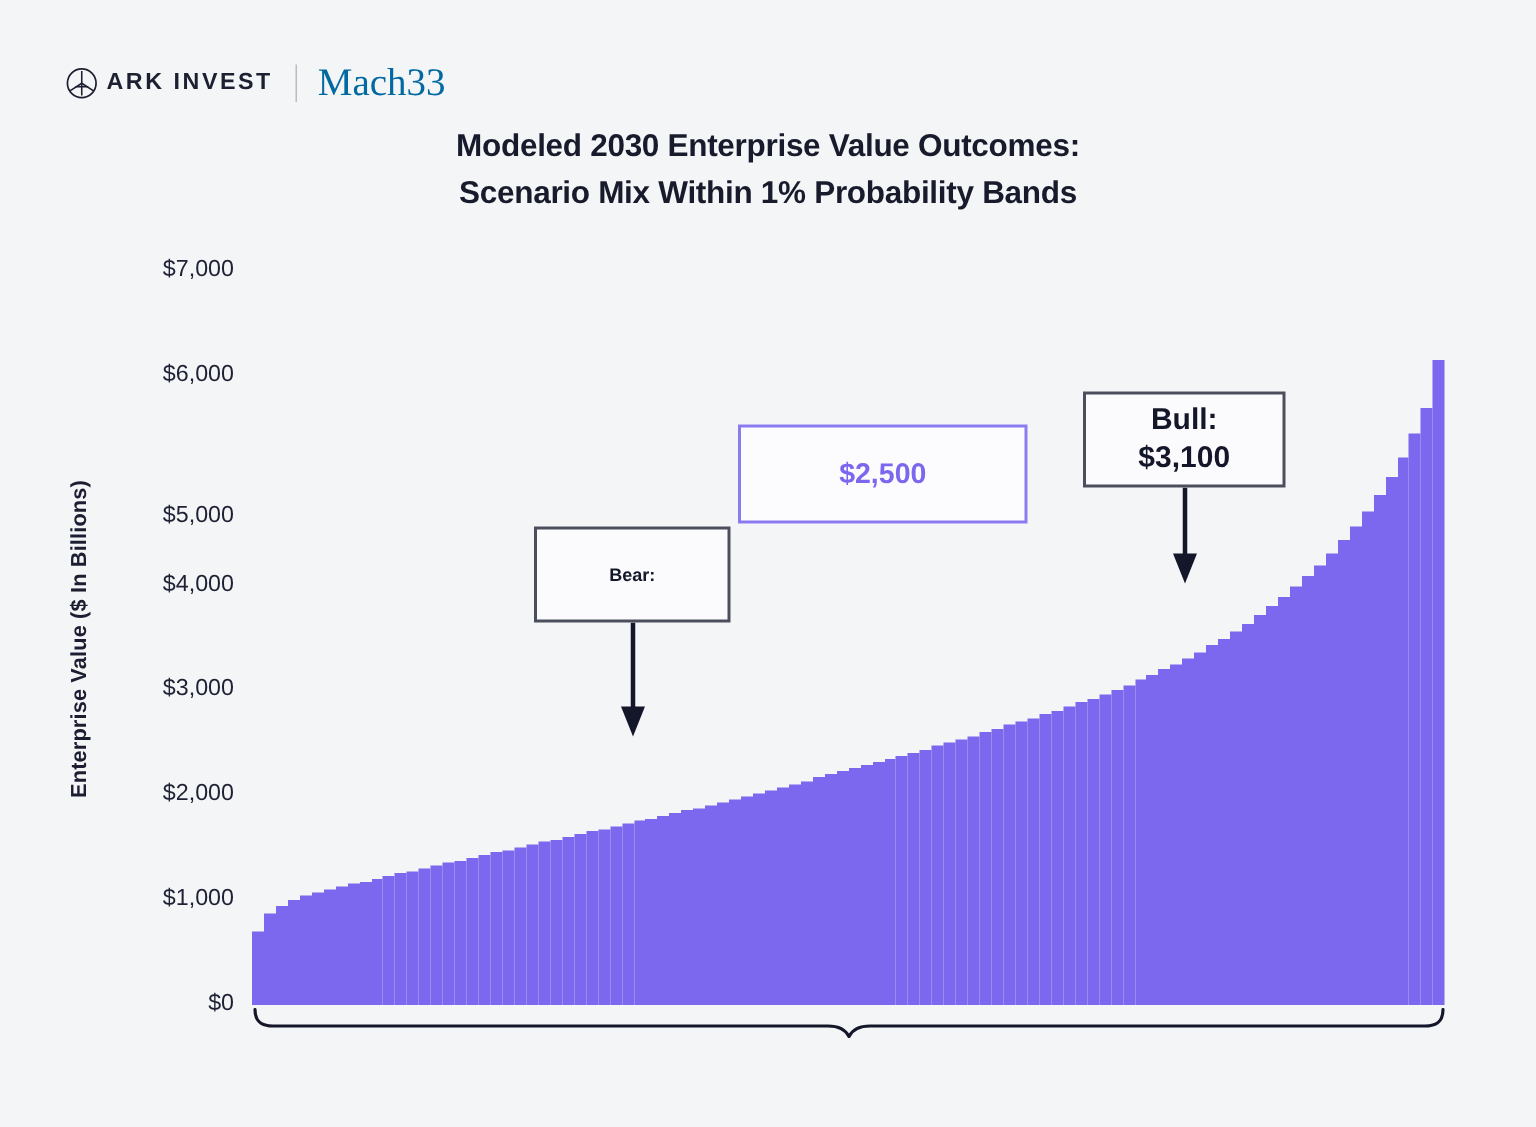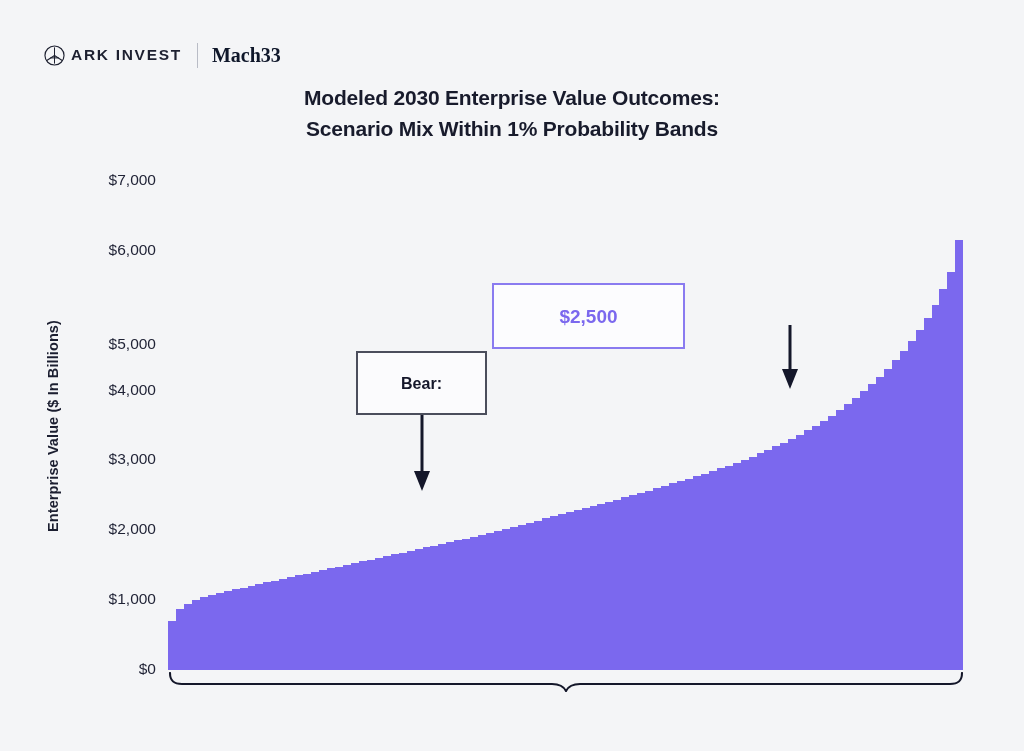--- a/index.html
+++ b/index.html
@@ -13,22 +13,22 @@
 
   
   #logo-bar { position: absolute; left: 44px; top: 40px; display: flex; align-items: center; height: 30px; justify-content: flex-end; }
   #ark-mark { width: 21px; height: 21px; flex: 0 0 auto; }
   #ark-word {
     font-size: 15.5px; letter-spacing: 1.7px; color: #1d2030;
     font-weight: 600; margin-left: 6px; white-space: nowrap;
   }
   #logo-div { width: 1px; height: 25px; background: #b9bcc6; margin: 0 14px 0 15px; }
   #mach-word {
-    font-family: "Liberation Serif", serif; font-weight: 700;
-    font-size: 20px; color: #0f172a; letter-spacing: 0px; white-space: nowrap;
+    font-family: "Liberation Serif", serif; font-weight: 400;
+    font-size: 26px; color: #0369a1; letter-spacing: 0px; white-space: nowrap;
   }
 
   
   #title {
     position: absolute; left: 0; top: 82px; width: 1024px;
     text-align: center; color: #181b2c;
     font-size: 21px; font-weight: 700; line-height: 31px;
     letter-spacing: -0.2px;
   }
 
@@ -67,21 +67,21 @@
 
   
   .anno-box {
     position: absolute; background: #fbfbfd;
     text-align: center; line-height: 25px; font-weight: 700;
     display: flex; flex-direction: column; justify-content: center;
   }
   .anno-box .l1, .anno-box .l2 { display: block; }
   #anno-bear {
     left: 356px; top: 351px; width: 131px; height: 64px;
-    border: 2px solid #4b4e5c; color: #14172a; font-size: 16px;
+    border: 2px solid #4b4e5c; color: #14172a; font-size: 12px;
   }
   #anno-bull {
     left: 722px; top: 261px; width: 135px; height: 64px;
     border: 2px solid #4b4e5c; color: #14172a; font-size: 20px;
   }
   #anno-ev {
     left: 492px; top: 283px; width: 193px; height: 66px;
     border: 2px solid #8a7bf0; color: #7b68ee; font-size: 19px; background: #fcfcfe;
   }
   .arrow { position: absolute; }
@@ -234,20 +234,24 @@
   </div>
   <svg class="arrow" style="left:408px; top:415px; width:28px; height:78px;" viewBox="0 0 28 78">
     <path d="M14 0 L14 62" stroke="#14172a" stroke-width="3" fill="none"></path>
     <path d="M14 76 L6 56 L22 56 Z" fill="#14172a"></path>
   </svg>
 
   <div class="anno-box" id="anno-ev">
     <span class="l2">$2,500</span>
   </div>
 
+  <div class="anno-box" id="anno-bull">
+    <span class="l1">Bull:</span>
+    <span class="l2">$3,100</span>
+  </div>
   <svg class="arrow" style="left:776px; top:325px; width:28px; height:66px;" viewBox="0 0 28 66">
     <path d="M14 0 L14 50" stroke="#14172a" stroke-width="3" fill="none"></path>
     <path d="M14 64 L6 44 L22 44 Z" fill="#14172a"></path>
   </svg>
 
   <svg id="brace" viewBox="0 0 796 20" preserveAspectRatio="none">
     <path d="M2 1 C2 9 6 12 14 12 L384 12 C392 12 396 15 398 19
              C400 15 404 12 412 12 L782 12 C790 12 794 9 794 1" fill="none" stroke="#14172a" stroke-width="2.1" stroke-linecap="round"></path>
   </svg>
 

